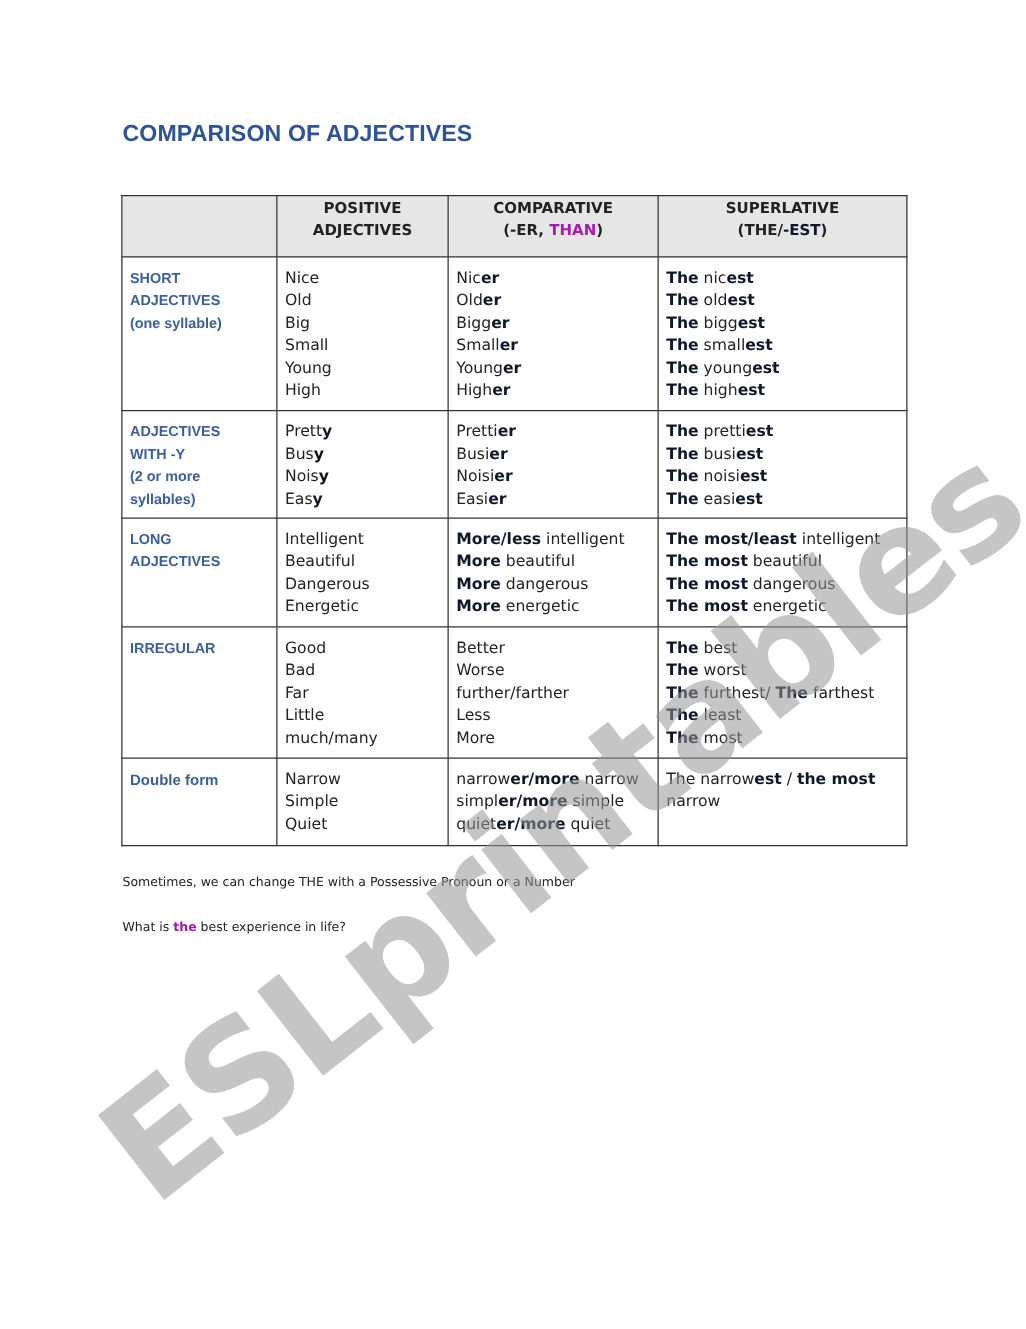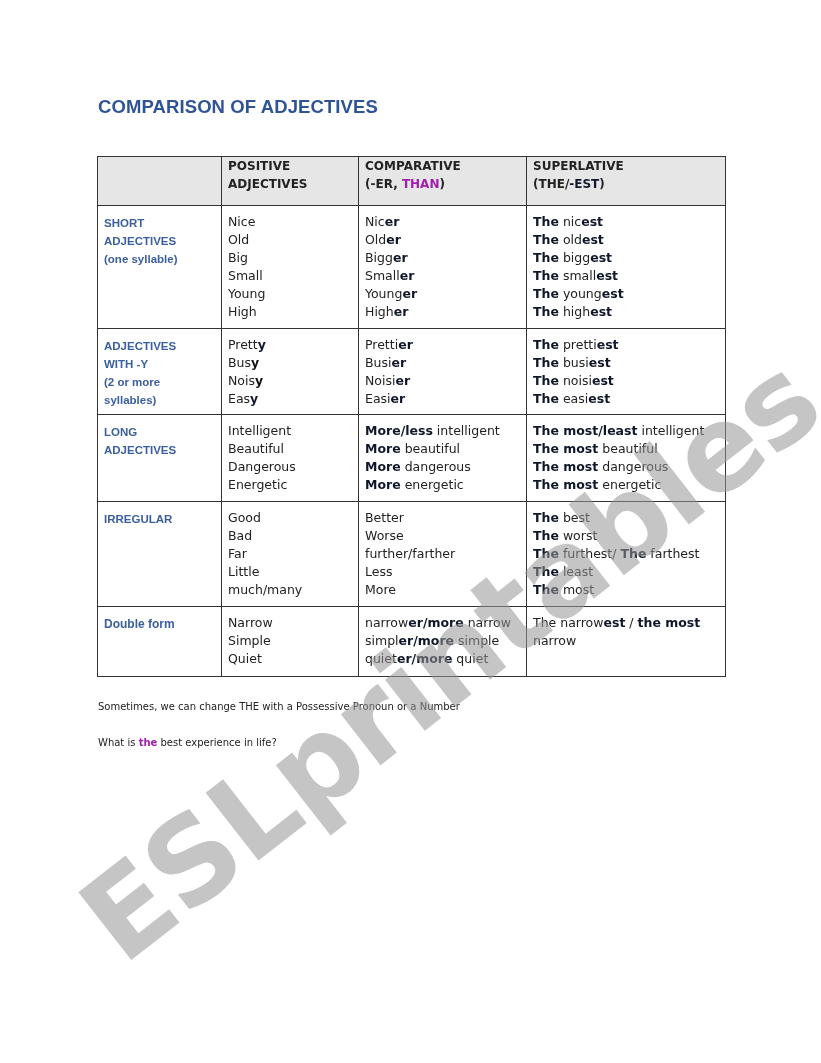--- a/index.html
+++ b/index.html
@@ -3,21 +3,21 @@
 <meta charset="utf-8">
 <style>
   html, body { margin: 0; padding: 0; background: #ffffff; }
   body { width: 821px; height: 1063px; position: relative; overflow: hidden;
          font-family: "Liberation Sans", sans-serif; color: #222; }
   .title { position: absolute; left: 98px; top: 96px; font-size: 18.5px; font-weight: bold;
            color: #2f5496; letter-spacing: 0.1px; }
   table.cmp { position: absolute; left: 97px; top: 156px; border-collapse: collapse;
               font-family: "DejaVu Sans", sans-serif; font-size: 12.5px; }
   table.cmp td { border: 1.5px solid #333; vertical-align: top; padding: 0 6px; line-height: 18px; }
-  .hdr td { background: #e6e6e6; font-weight: bold; height: 49px; padding-top: 7px; box-sizing: border-box; font-size: 12px; }
+  .hdr td { background: #e6e6e6; font-weight: bold; height: 49px; padding-top: 7px; box-sizing: border-box; font-size: 12px; text-align: center; }
   .cat { color: #3a5f9e; font-family: "Liberation Sans", sans-serif; font-weight: bold; font-size: 11.5px; line-height: 13.5px; padding-top: 8px !important; }
   .cat.dbl { font-family: Liberation Sans, sans-serif; font-size: 12px; }
   .cell { padding-top: 7px !important; padding-bottom: 6px !important; }
   .ln { display: block; white-space: nowrap; }
   .b { color: #0f172a; font-weight: bold; }
   .k { color: #111; font-weight: bold; }
   .m { color: #a21caf; font-weight: bold; }
   .notes { position: absolute; left: 98px; top: 698px; font-family: "DejaVu Sans", sans-serif; font-size: 10px; color: #222; line-height: 18px; }
   .notes p { margin: 0; }
   .gap { height: 18px; }

